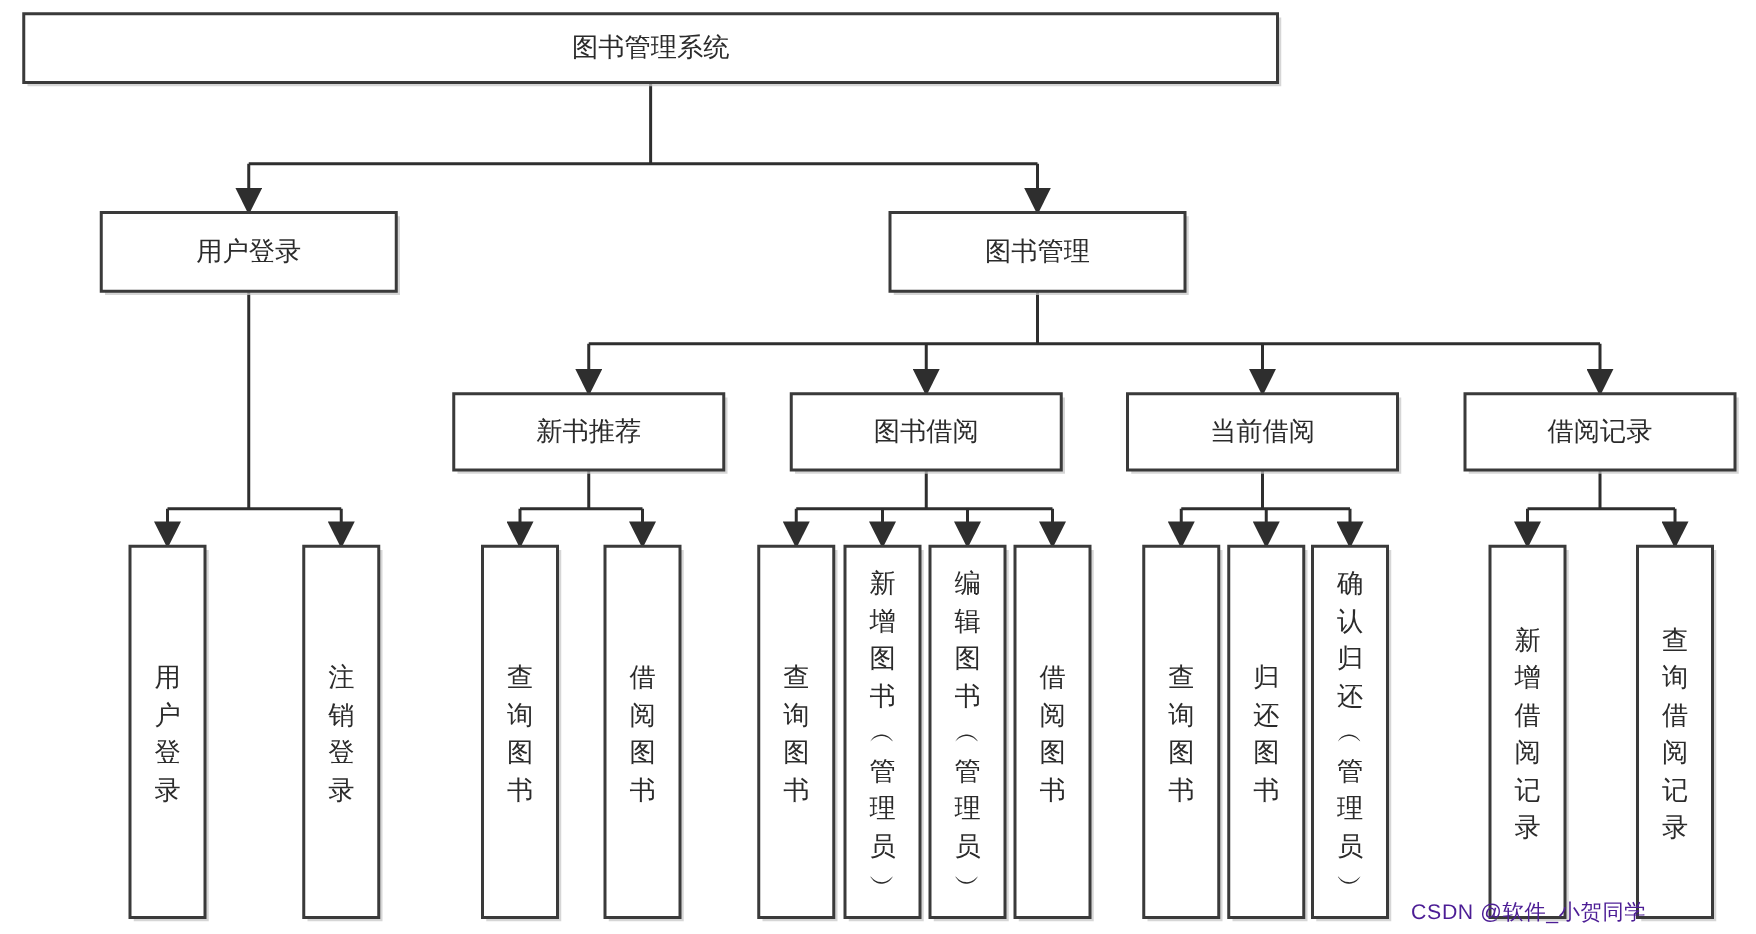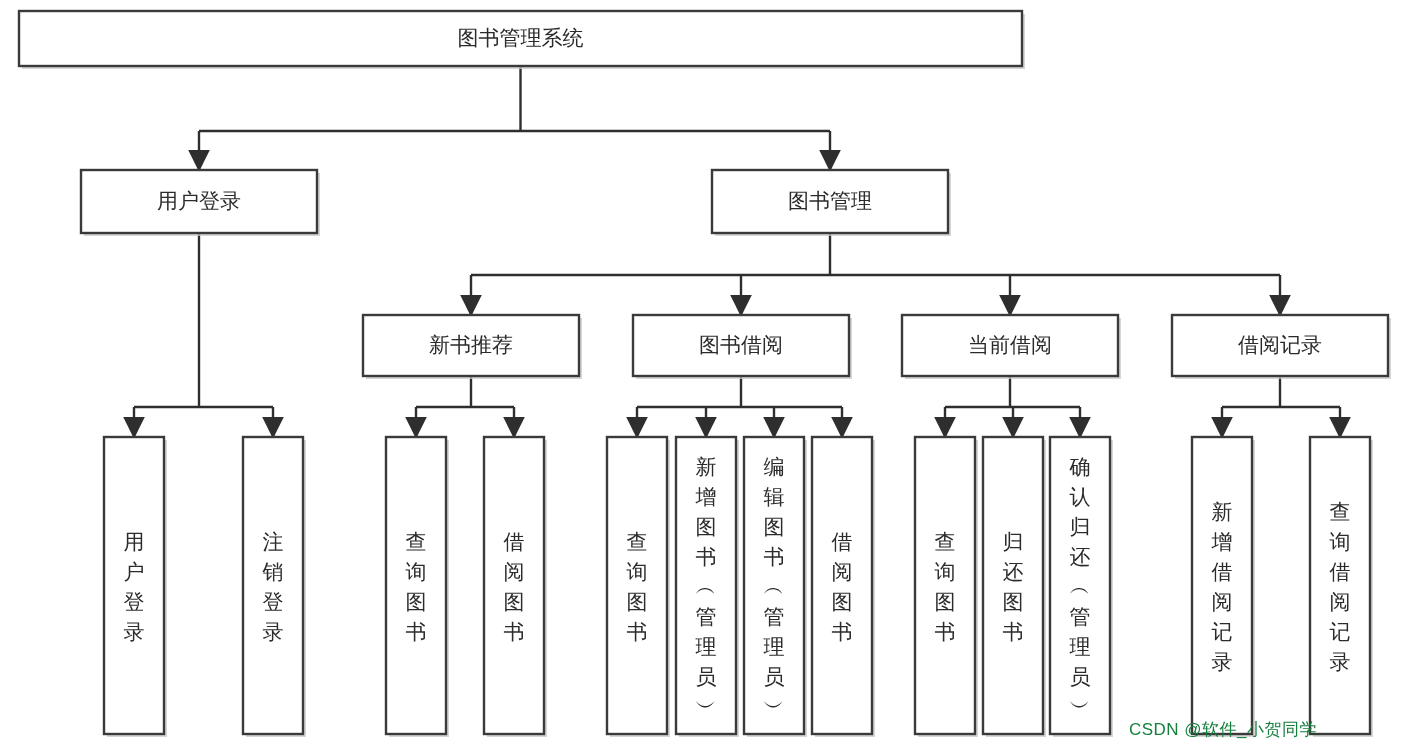--- a/index.html
+++ b/index.html
@@ -56,21 +56,21 @@
     fill: #2b2b2b;
     font-size: 21px;
     text-anchor: middle;
   }
   .watermark {
     position: absolute;
     right: 12px;
     bottom: 6px;
     font-family: "Liberation Sans", "DejaVu Sans", sans-serif;
     font-size: 17px;
-    color: #15803d;
+    color: #4c1d95;
     letter-spacing: 0.5px;
     white-space: nowrap;
     pointer-events: none;
   }
 </style>
 </head>
 <body>
 
 <div id="diagram-root">
   <svg class="diagram" viewBox="0 0 1405 747" xmlns="http://www.w3.org/2000/svg">

